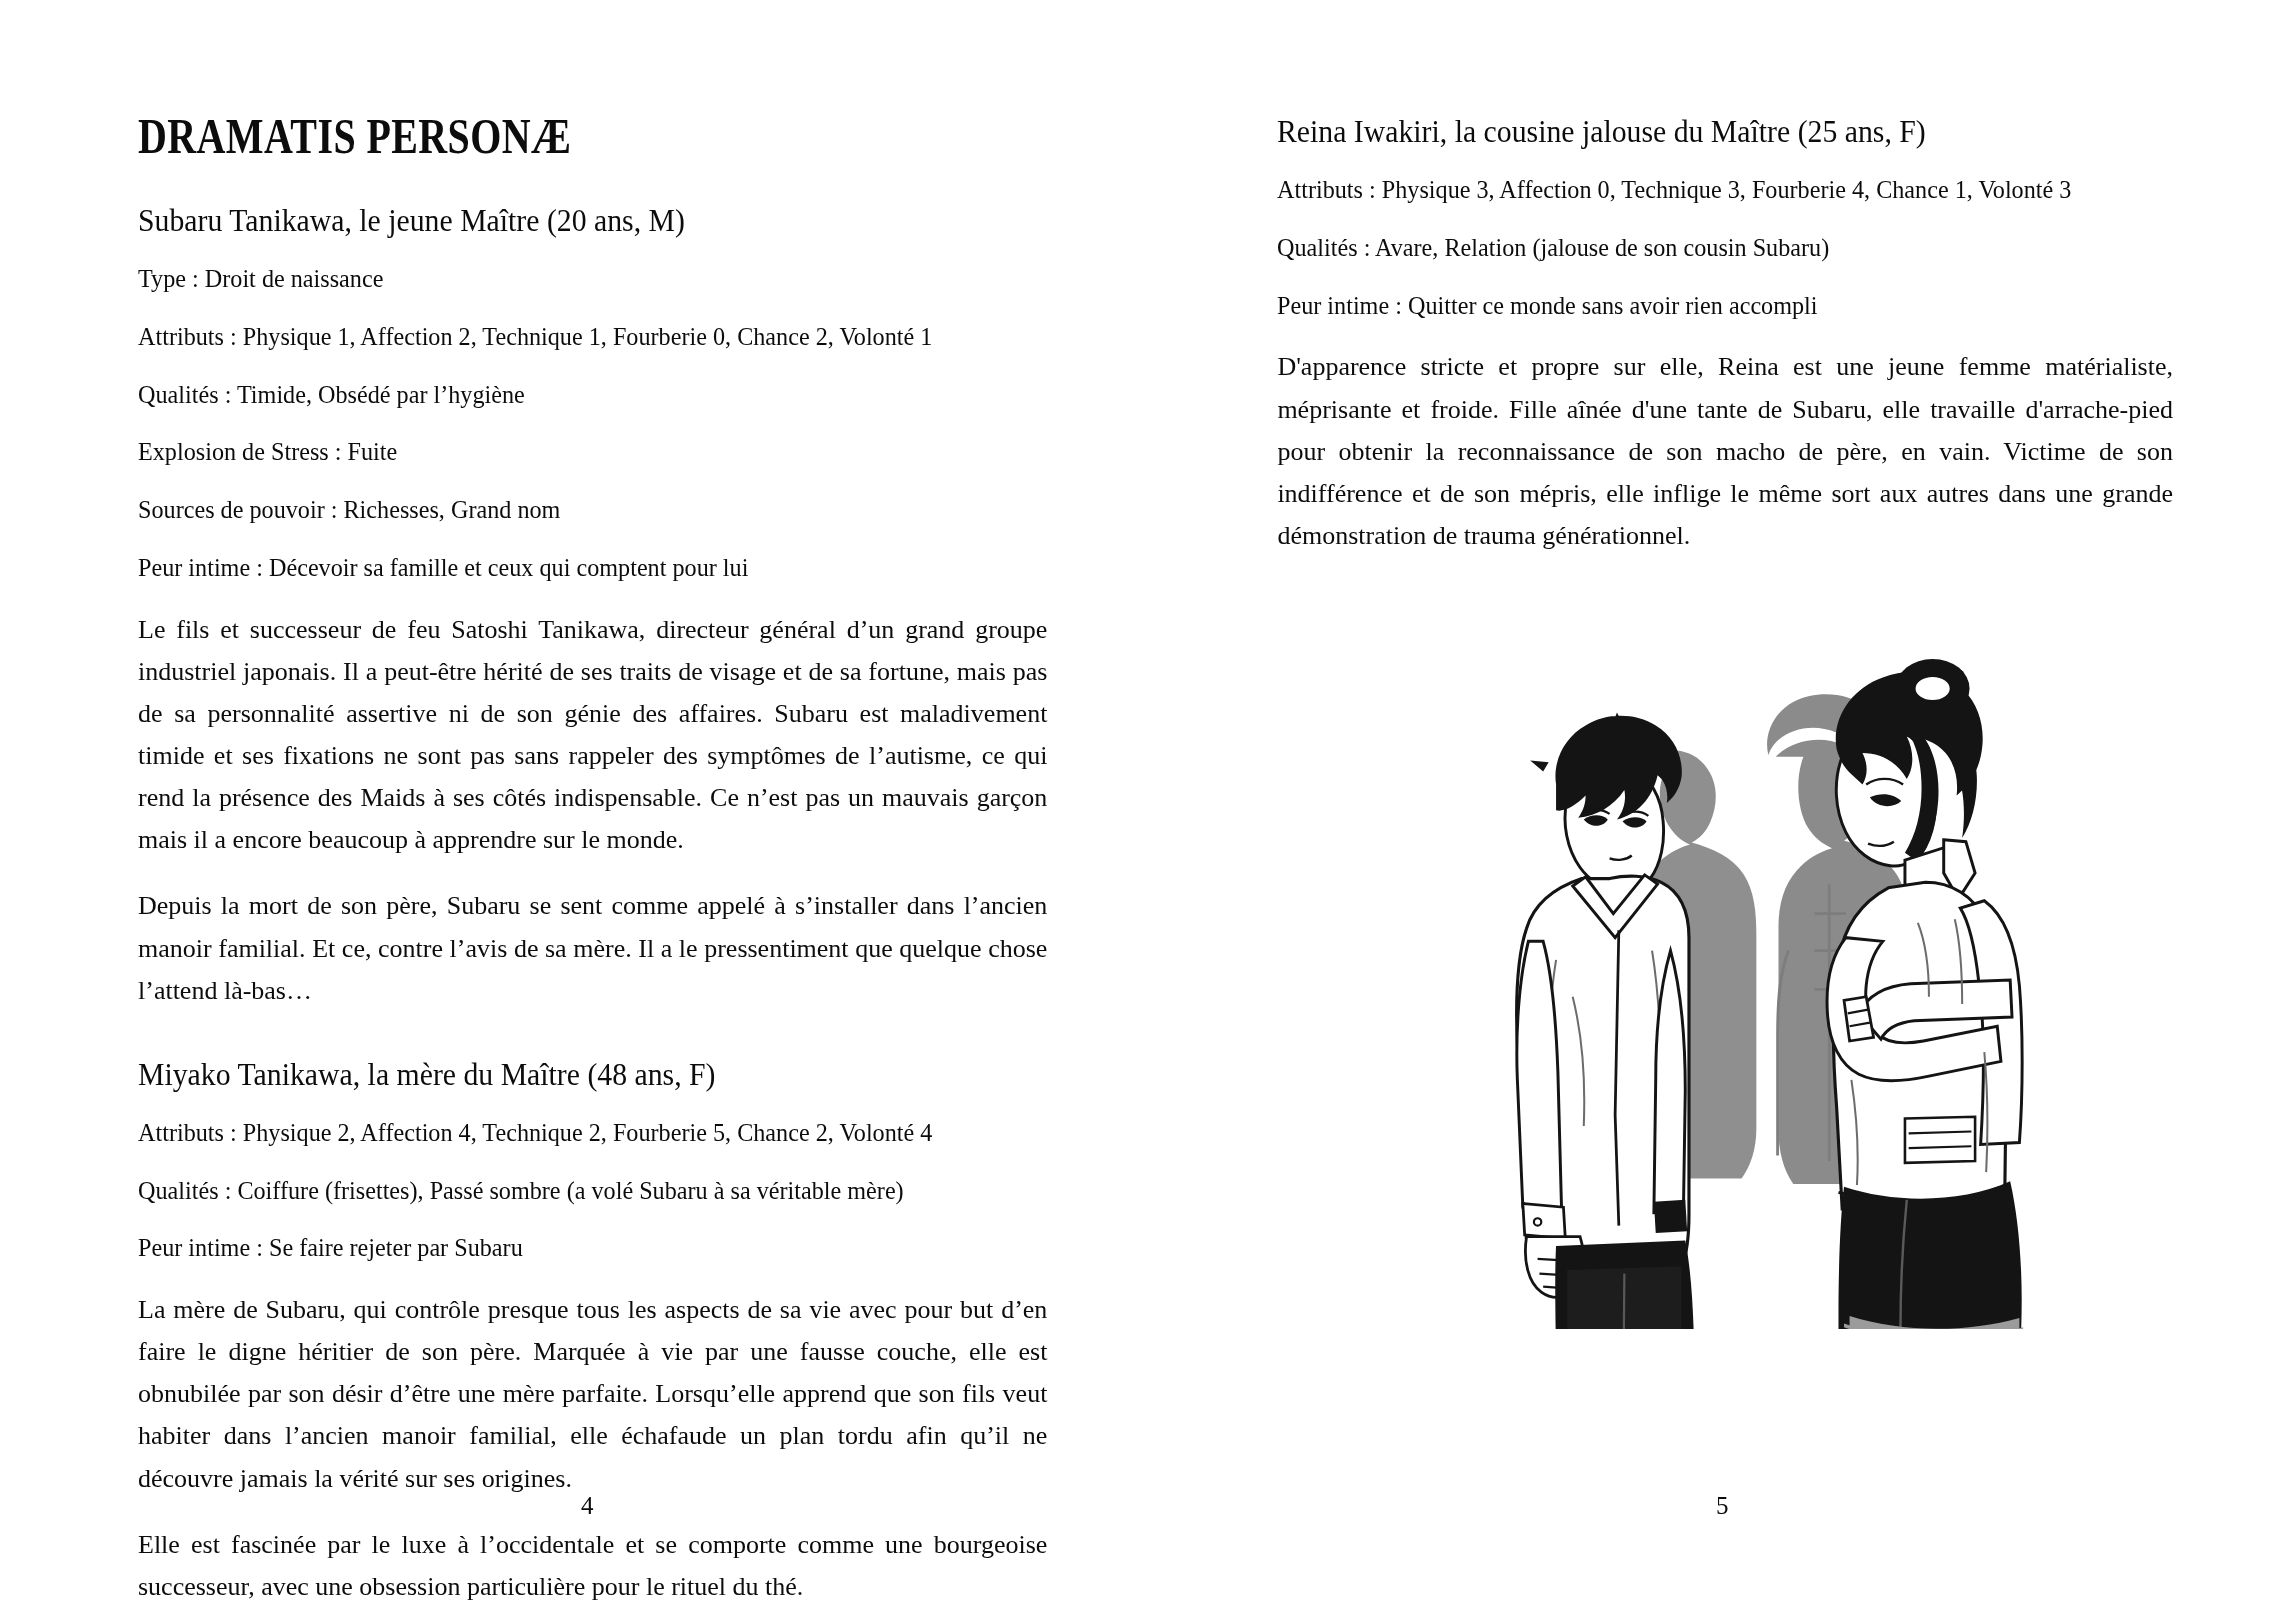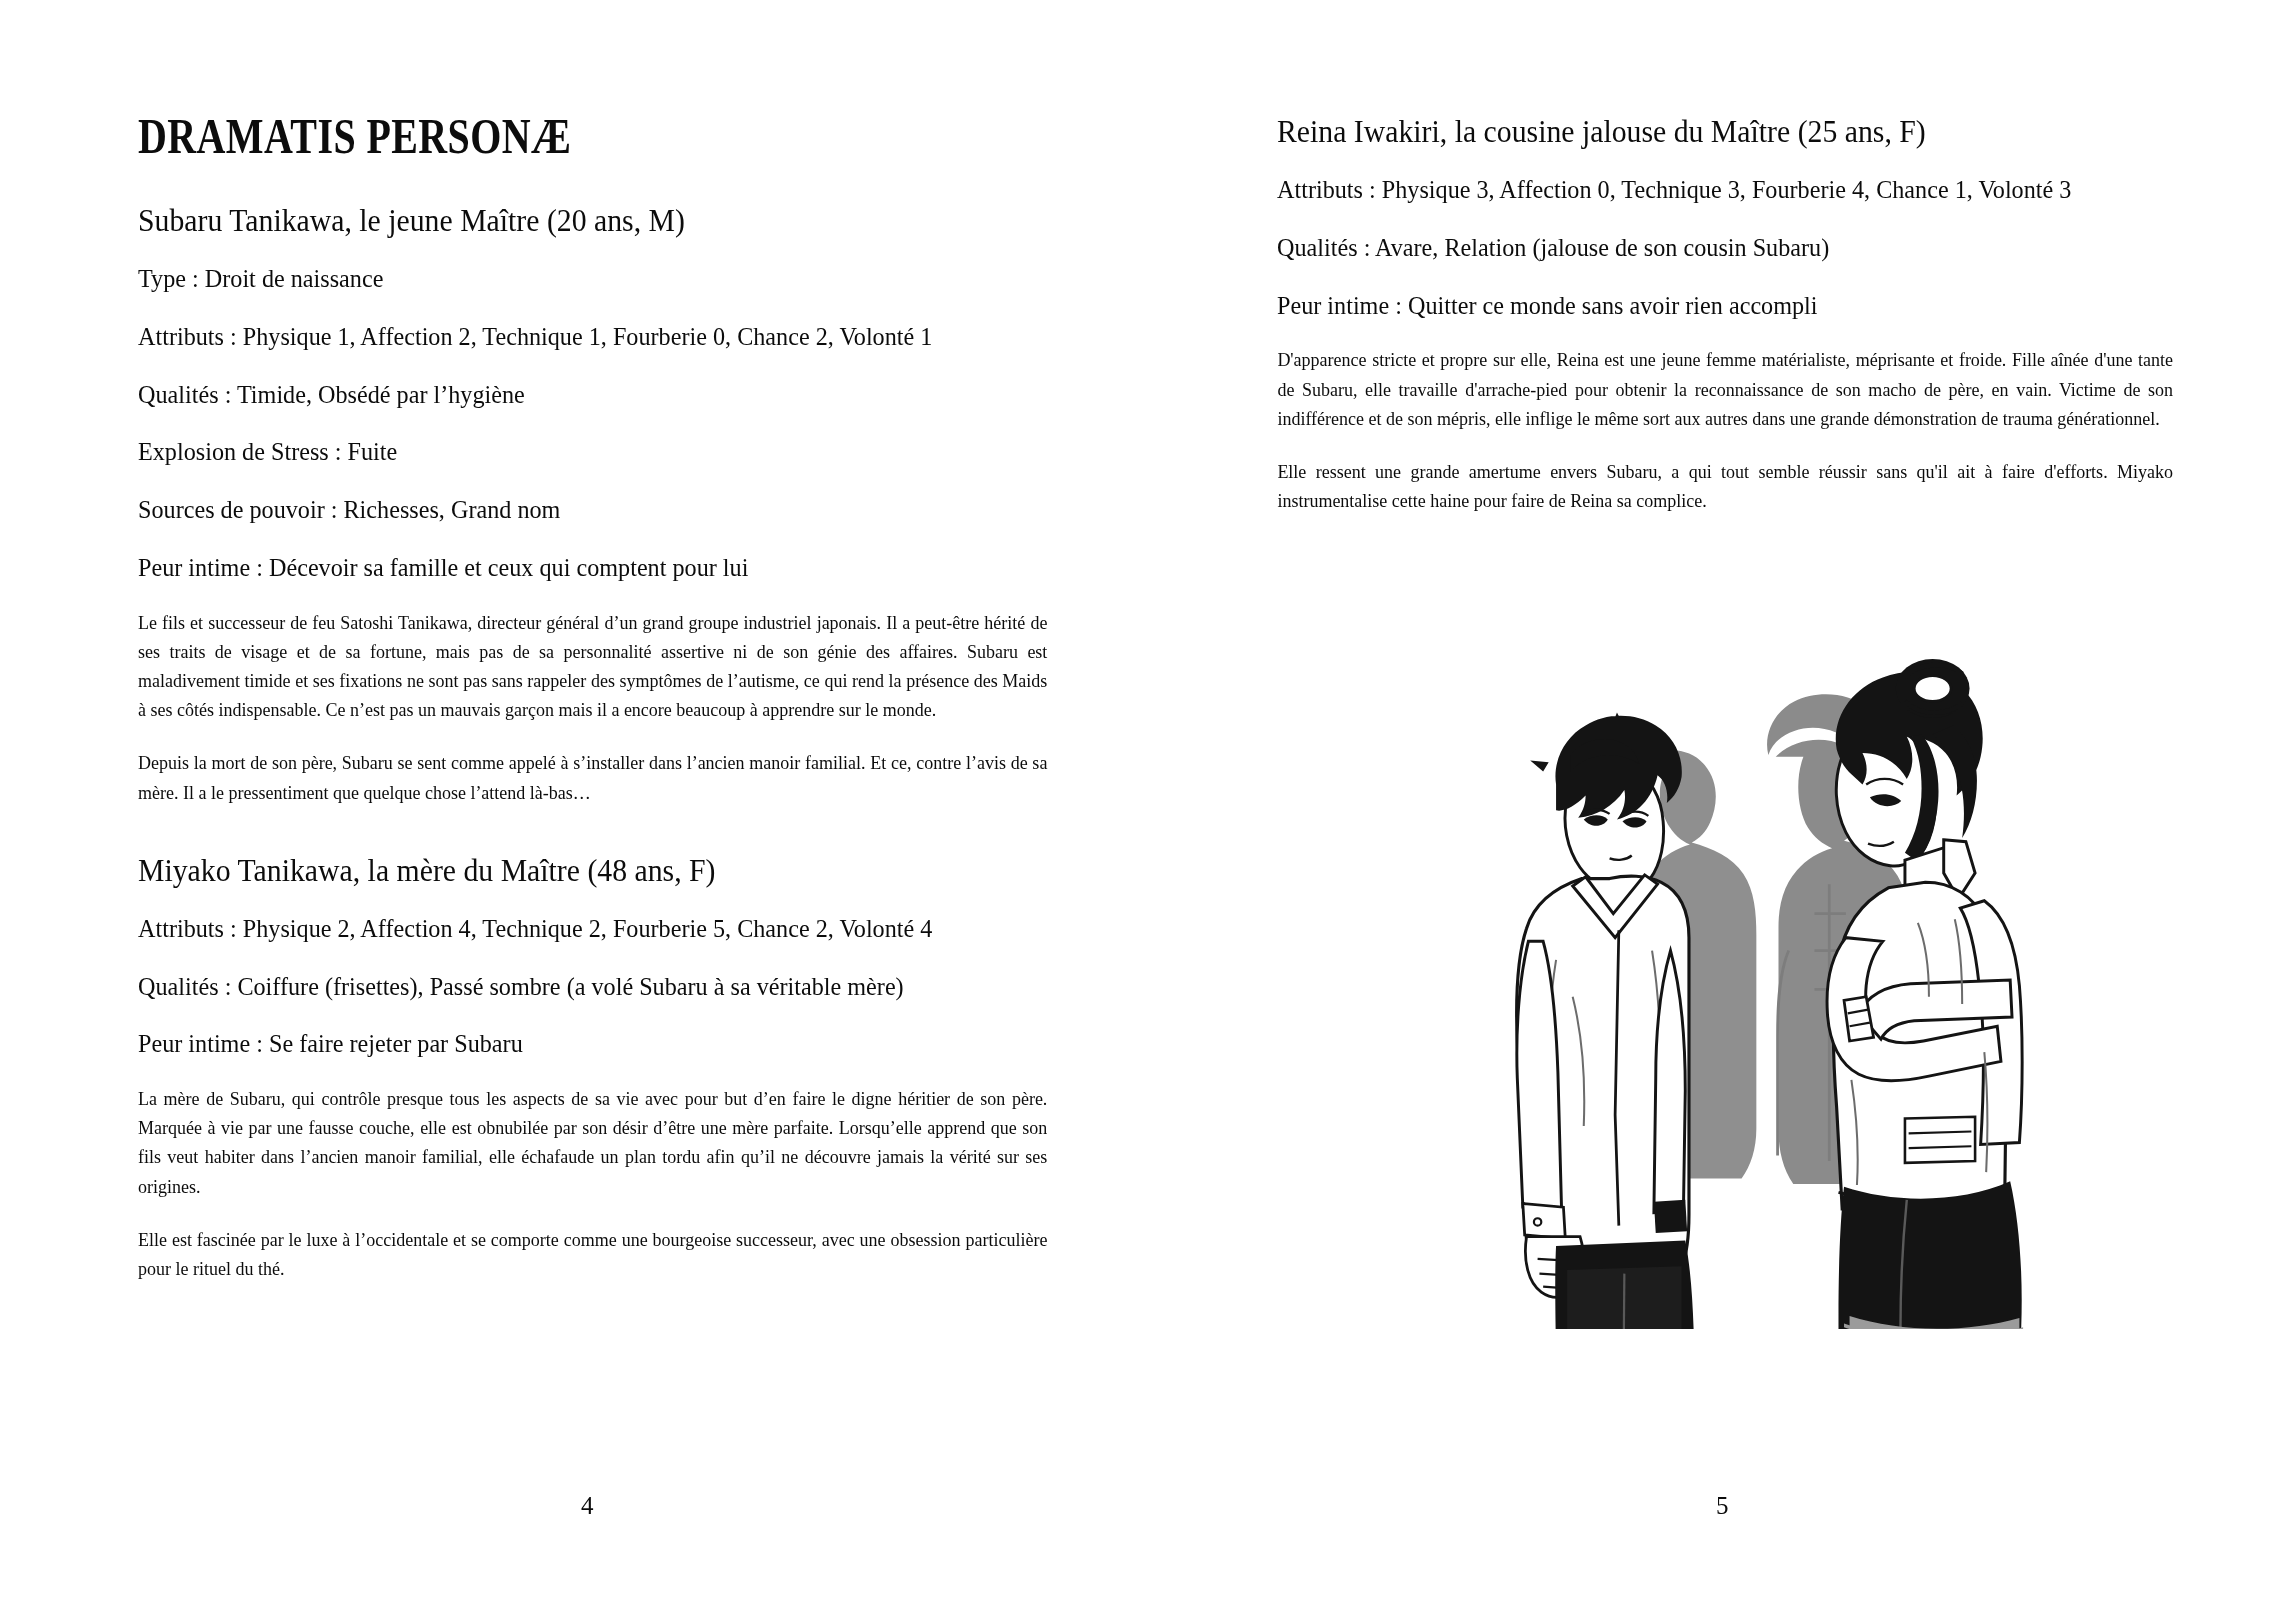--- a/index.html
+++ b/index.html
@@ -63,21 +63,21 @@
   .stat-line {
     font-size: 26px;
     line-height: 1.3;
     margin: 0 0 24px 0;
     transform: scaleX(0.93);
     transform-origin: left center;
     white-space: nowrap;
   }
 
   .para {
-    font-size: 18px;
+    font-size: 26px;
     line-height: 1.62;
     text-align: justify;
     text-justify: inter-word;
     margin: 0 0 24px 0;
     hyphens: none;
   }
   .para:last-child { margin-bottom: 0; }
 
   .page-number {
     position: absolute;
@@ -130,21 +130,20 @@
   </div>
 
   <div class="page page-right">
     <div class="col-body">
 
       <h2 class="char-name">Reina Iwakiri, la cousine jalouse du Maître (25 ans, F)</h2>
       <p class="stat-line">Attributs : Physique 3, Affection 0, Technique 3, Fourberie 4, Chance 1, Volonté 3</p>
       <p class="stat-line">Qualités : Avare, Relation (jalouse de son cousin Subaru)</p>
       <p class="stat-line">Peur intime : Quitter ce monde sans avoir rien accompli</p>
       <p class="para">D'apparence stricte et propre sur elle, Reina est une jeune femme matérialiste, méprisante et froide. Fille aînée d'une tante de Subaru, elle travaille d'arrache-pied pour obtenir la reconnaissance de son macho de père, en vain. Victime de son indifférence et de son mépris, elle inflige le même sort aux autres dans une grande démonstration de trauma générationnel.</p>
-      <p class="para">Elle ressent une grande amertume envers Subaru, a qui tout semble réussir sans qu'il ait à faire d'efforts. Miyako instrumentalise cette haine pour faire de Reina sa complice.</p>
 
     </div>
 
     <div class="illustration">
       <svg viewBox="0 0 640 740" xmlns="http://www.w3.org/2000/svg" aria-hidden="true">
         <g>
 
           <path fill="#8f8f8f" d="M175 135 c18 -26 58 -30 78 -6 c16 19 14 44 6 62 c-4 10 -12 18 -20 22
             c22 6 44 16 56 34 c12 18 14 42 14 66 l0 210 c0 22 -6 40 -16 54 l-96 0
             c-12 -16 -18 -36 -18 -58 l0 -216 c0 -26 6 -48 20 -64 c10 -12 24 -20 38 -24

